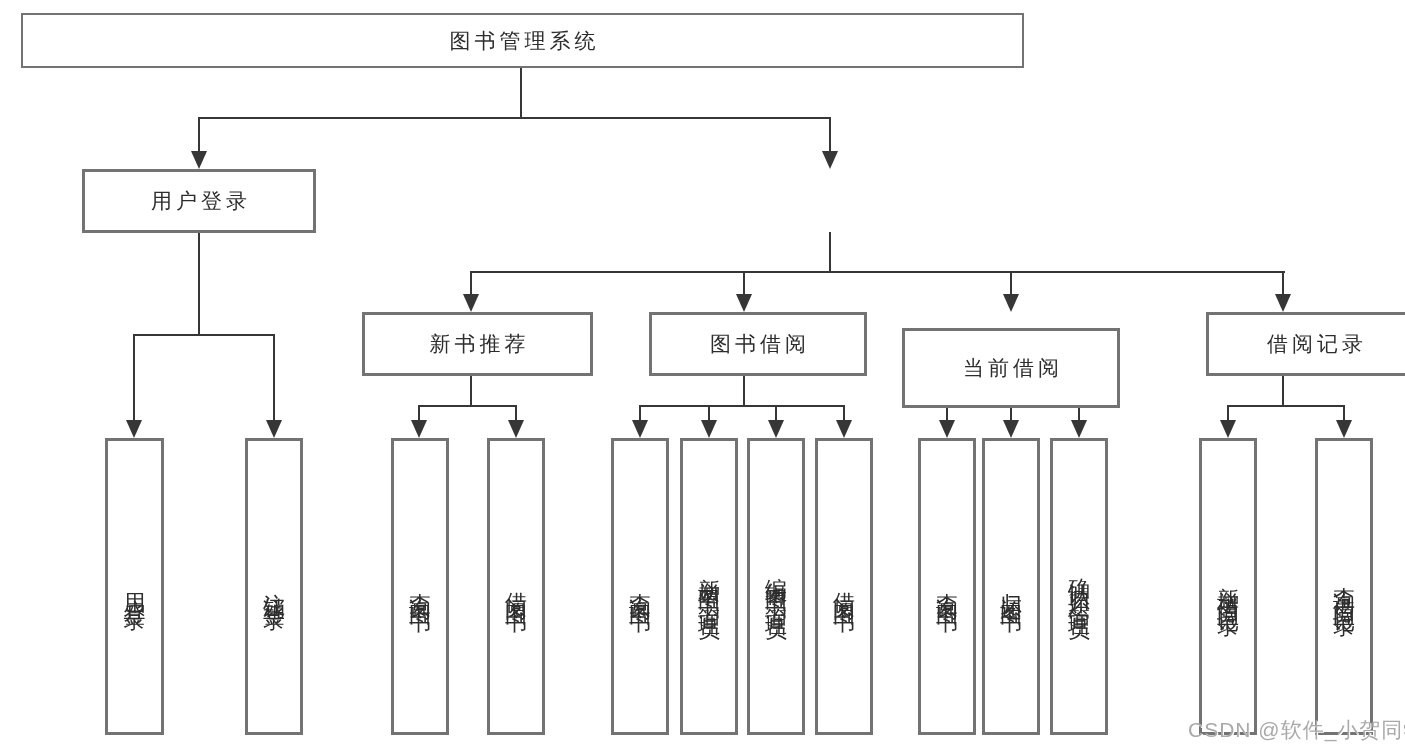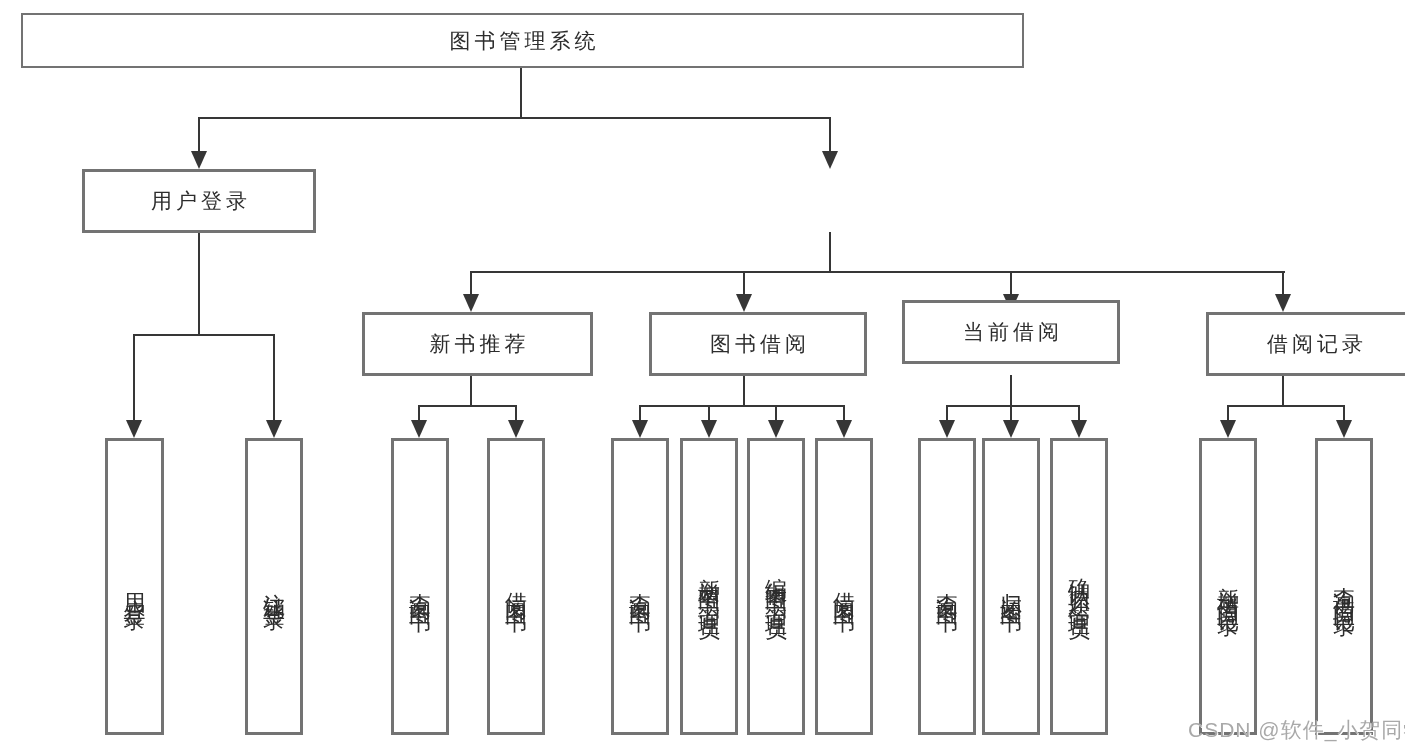--- a/index.html
+++ b/index.html
@@ -70,21 +70,21 @@
   <div class="arrow" style="left:1003px; top:294px;"></div>
   <div class="line" style="left:1282px; top:271px; width:2px; height:24px;"></div>
   <div class="arrow" style="left:1275px; top:294px;"></div>
 
   <div class="box" style="left:362px; top:312px; width:231px; height:64px;">
     <span class="hlabel">新书推荐</span>
   </div>
   <div class="box" style="left:649px; top:312px; width:218px; height:64px;">
     <span class="hlabel">图书借阅</span>
   </div>
-  <div class="box" style="left:902px; top:300px; width:218px; height:64px;">
+  <div class="box" style="left:902px; top:328px; width:218px; height:80px;">
     <span class="hlabel">当前借阅</span>
   </div>
   <div class="box" style="left:1174px; top:312px; width:218px; height:64px;margin-left:32px;">
     <span class="hlabel">借阅记录</span>
   </div>
 
   <div class="line" style="left:470px; top:375px; width:2px; height:32px;"></div>
   <div class="line" style="left:418px; top:405px; width:99px; height:2px;"></div>
   <div class="line" style="left:418px; top:405px; width:2px; height:15px;"></div>
   <div class="arrow" style="left:411px; top:420px;"></div>

